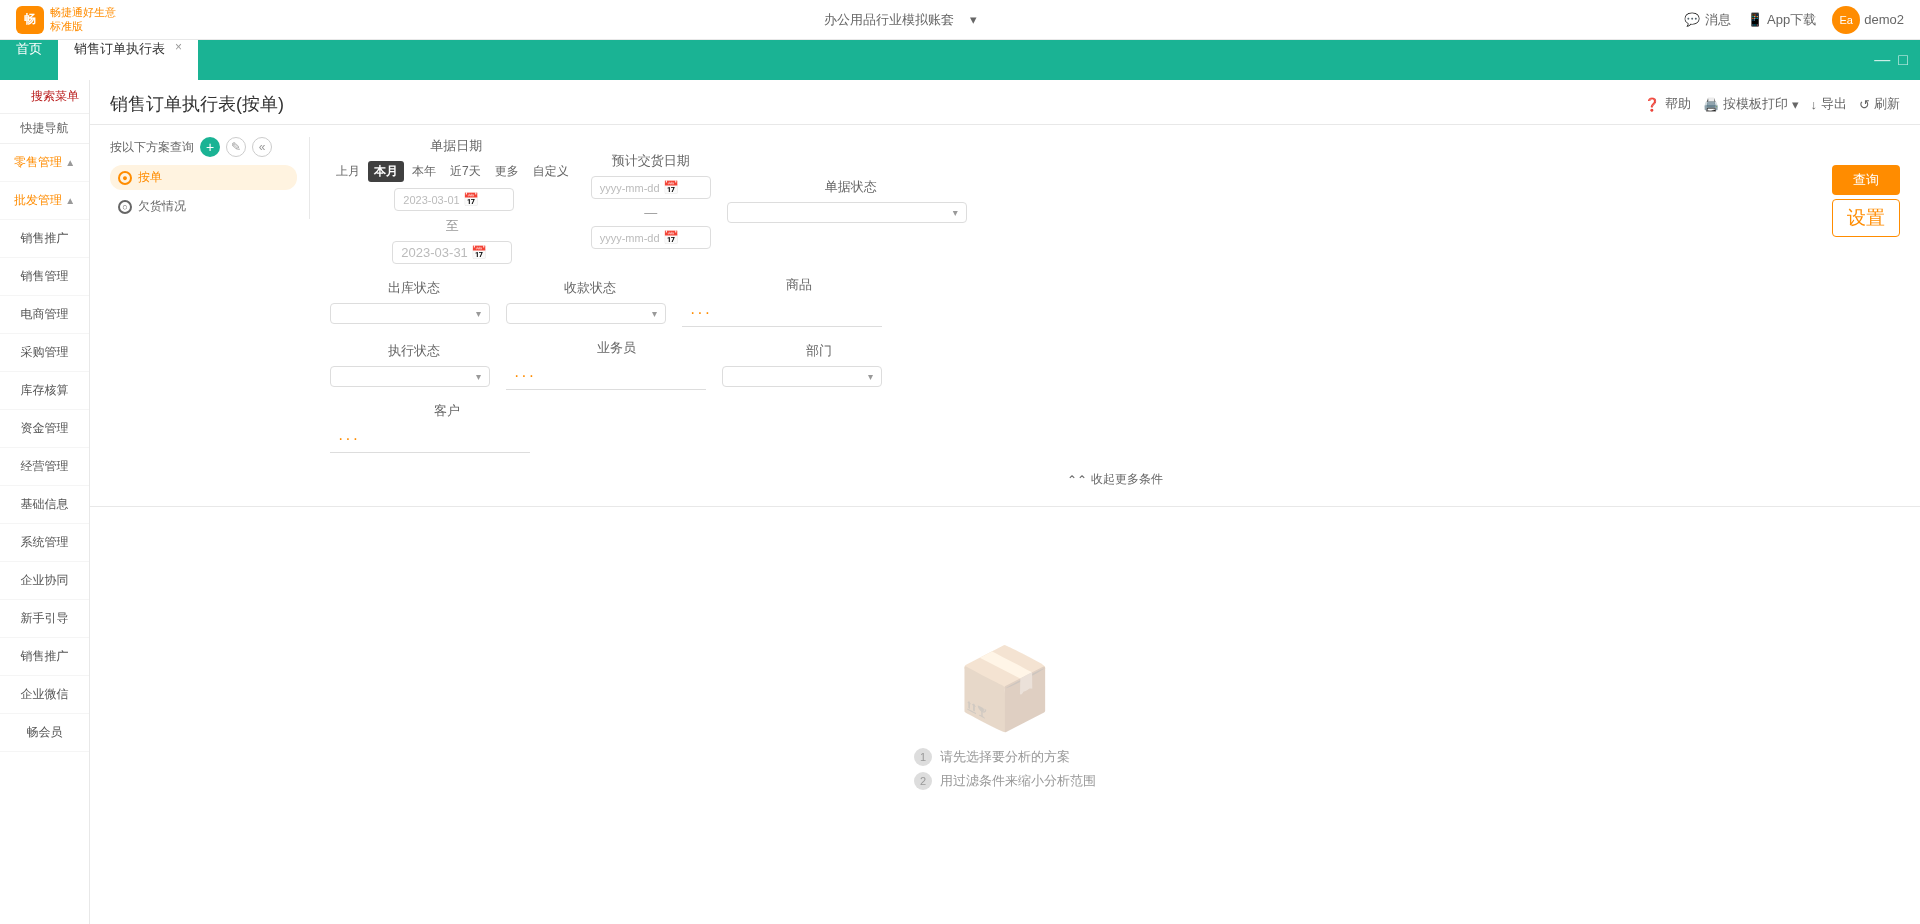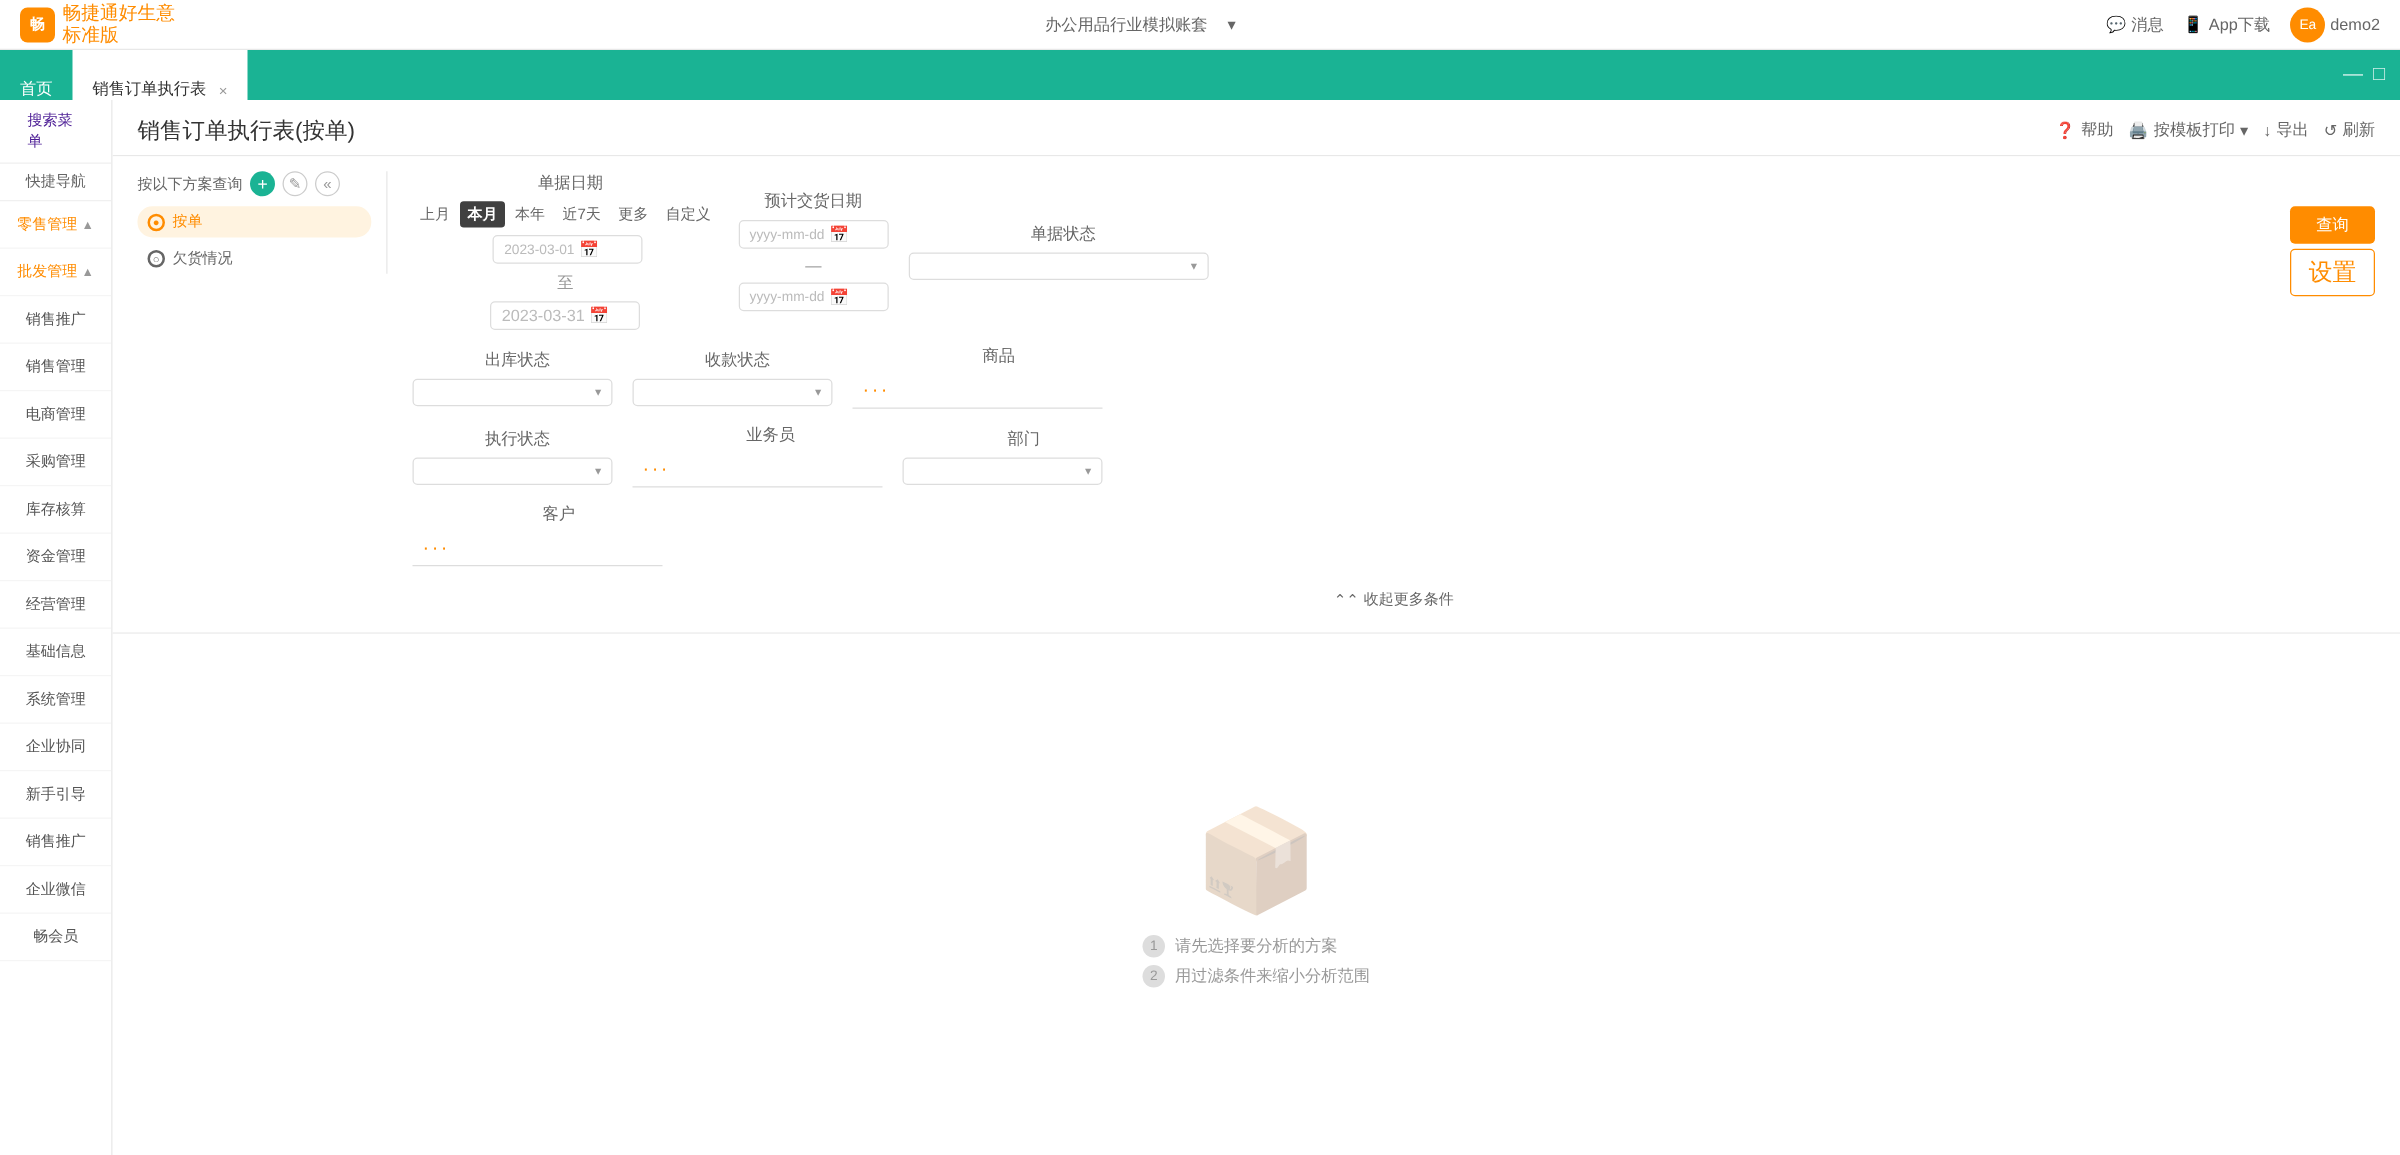--- a/index.html
+++ b/index.html
@@ -3,41 +3,41 @@
   <meta charset="utf-8">
   <style>
     * { box-sizing: border-box; margin: 0; padding: 0; }
     body { font-family: 'Microsoft YaHei', Arial, sans-serif; font-size: 13px; background: #f5f5f5; color: #333; height: 924px; overflow: hidden; display: flex; flex-direction: column; }
 
     
     .top-bar { height: 40px; background: #fff; display: flex; align-items: center; justify-content: space-between; padding: 0 16px; border-bottom: 1px solid #e8e8e8; flex-shrink: 0; }
     .top-bar-left { display: flex; align-items: center; gap: 8px; }
     .logo-area { display: flex; align-items: center; gap: 6px; }
     .logo-icon { width: 28px; height: 28px; background: #ff8c00; border-radius: 6px; display: flex; align-items: center; justify-content: center; color: white; font-size: 12px; font-weight: bold; }
-    .logo-text { font-size: 15px; color: #ff8c00; line-height: 1.2; }
+    .logo-text { font-size: 11px; color: #ff8c00; line-height: 1.2; }
     .top-bar-center { display: flex; align-items: center; gap: 16px; color: #666; font-size: 13px; cursor: pointer; }
     .top-bar-right { display: flex; align-items: center; gap: 16px; color: #666; font-size: 13px; }
     .top-bar-right-item { display: flex; align-items: center; gap: 4px; cursor: pointer; }
     .avatar { width: 28px; height: 28px; border-radius: 50%; background: #ff8c00; display: flex; align-items: center; justify-content: center; color: white; font-size: 11px; }
 
     
     .tab-bar { height: 40px; background: #1ab394; display: flex; align-items: center; padding: 0 0; flex-shrink: 0; }
-    .tab-item { height: 40px; display: flex; align-items: flex-end; padding: 0 16px; cursor: pointer; color: rgba(255,255,255,0.85); font-size: 13px; gap: 6px; }
+    .tab-item { height: 40px; display: flex; align-items: flex-start; padding: 0 16px; cursor: pointer; color: rgba(255,255,255,0.85); font-size: 13px; gap: 6px; }
     .tab-item.home { color: white; }
     .tab-item.active { background: white; color: #333; border-radius: 0; }
     .tab-close { font-size: 12px; cursor: pointer; color: #999; margin-left: 4px; }
     .tab-bar-actions { margin-left: auto; display: flex; align-items: center; gap: 8px; padding-right: 12px; }
     .tab-bar-btn { color: rgba(255,255,255,0.8); cursor: pointer; font-size: 16px; }
 
     
     .main-layout { display: flex; flex: 1; overflow: hidden; }
 
     
     .sidebar { width: 90px; background: white; border-right: 1px solid #e8e8e8; display: flex; flex-direction: column; flex-shrink: 0; overflow-y: auto; }
-    .sidebar-search { padding: 8px 22px; border-bottom: 1px solid #f0f0f0; color: #4c1d95; font-size: 12px; cursor: pointer; text-align: left; }
+    .sidebar-search { padding: 8px 10px; border-bottom: 1px solid #f0f0f0; color: #b91c1c; font-size: 12px; cursor: pointer; text-align: right; }
     .sidebar-quick-nav { padding: 6px 10px; border-bottom: 1px solid #f0f0f0; color: #666; font-size: 12px; cursor: pointer; text-align: center; }
     .sidebar-item { padding: 10px 6px; text-align: center; cursor: pointer; color: #555; font-size: 12px; border-bottom: 1px solid #f5f5f5; position: relative; }
     .sidebar-item.expanded { color: #ff8c00; }
     .sidebar-item-arrow { font-size: 10px; color: #999; }
     .dot-icon { width: 14px; height: 14px; border-radius: 50%; border: 2px solid currentColor; display: inline-flex; align-items: center; justify-content: center; font-size: 9px; flex-shrink: 0; }
 
     
     .content-area { flex: 1; display: flex; flex-direction: column; overflow: hidden; }
 
     

